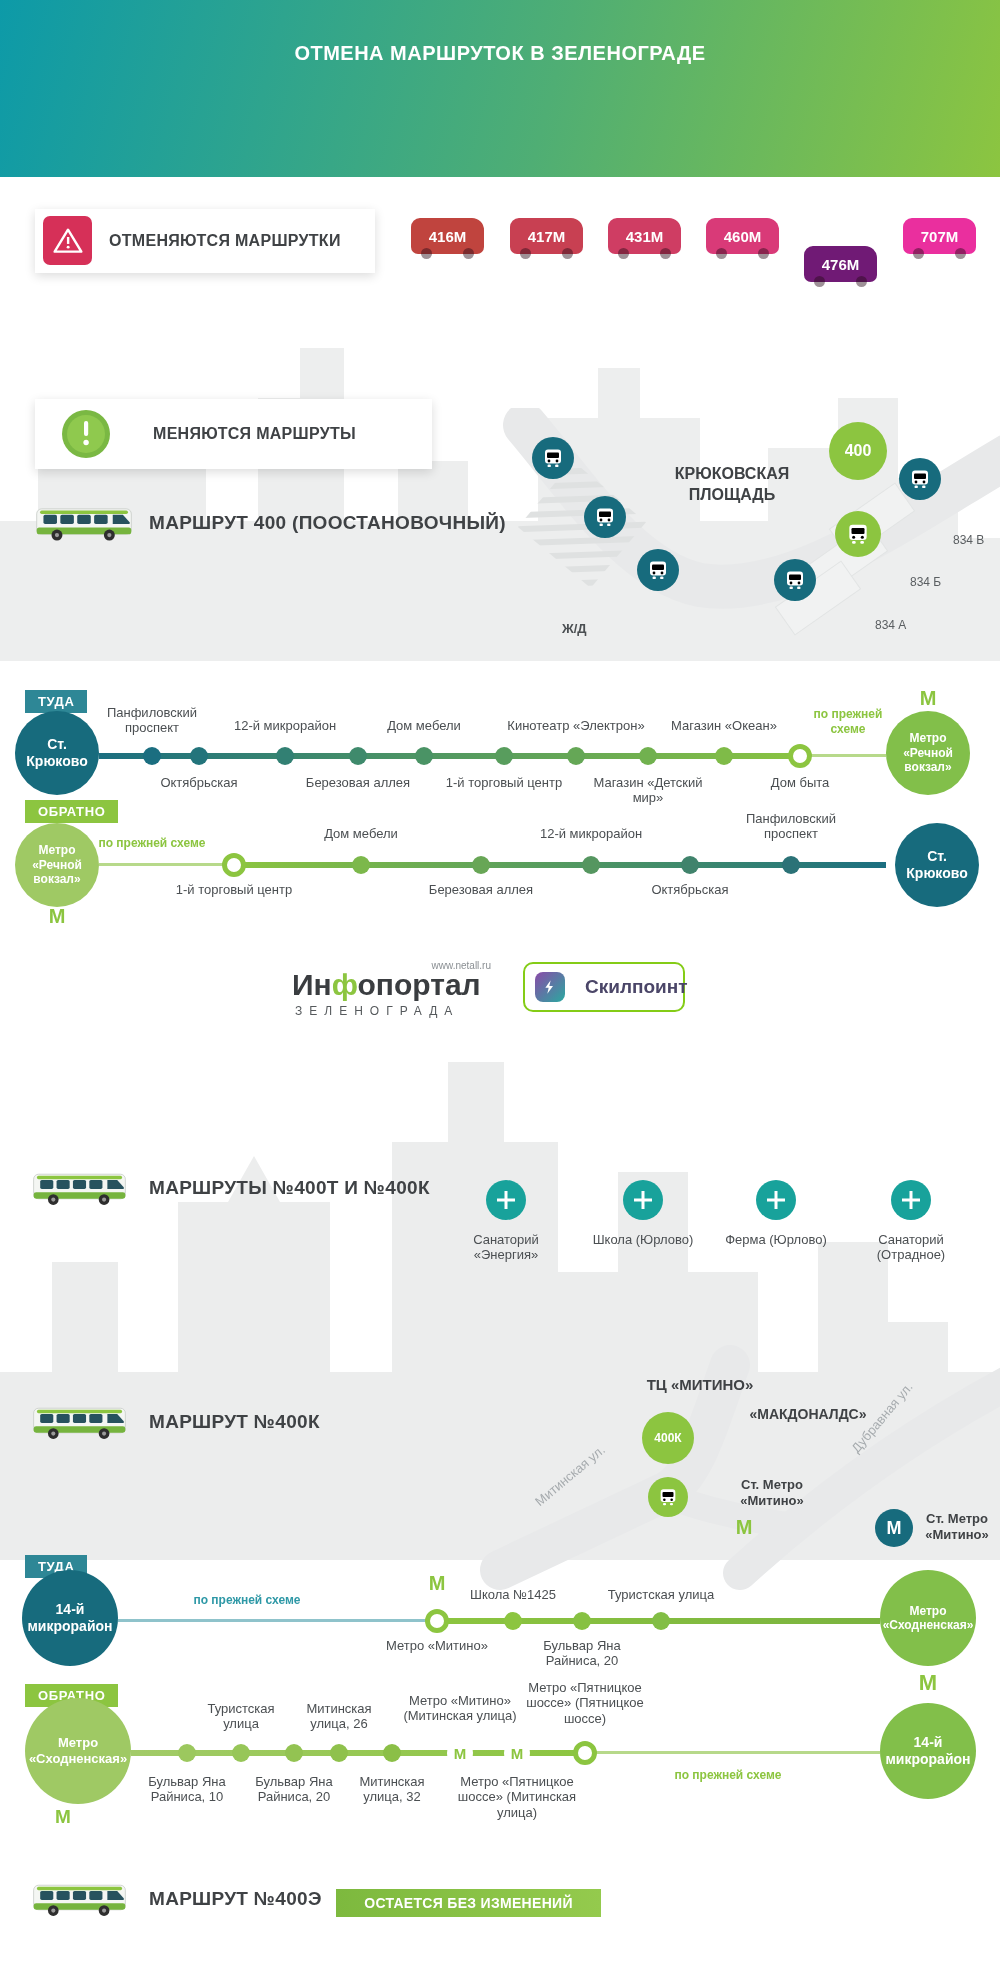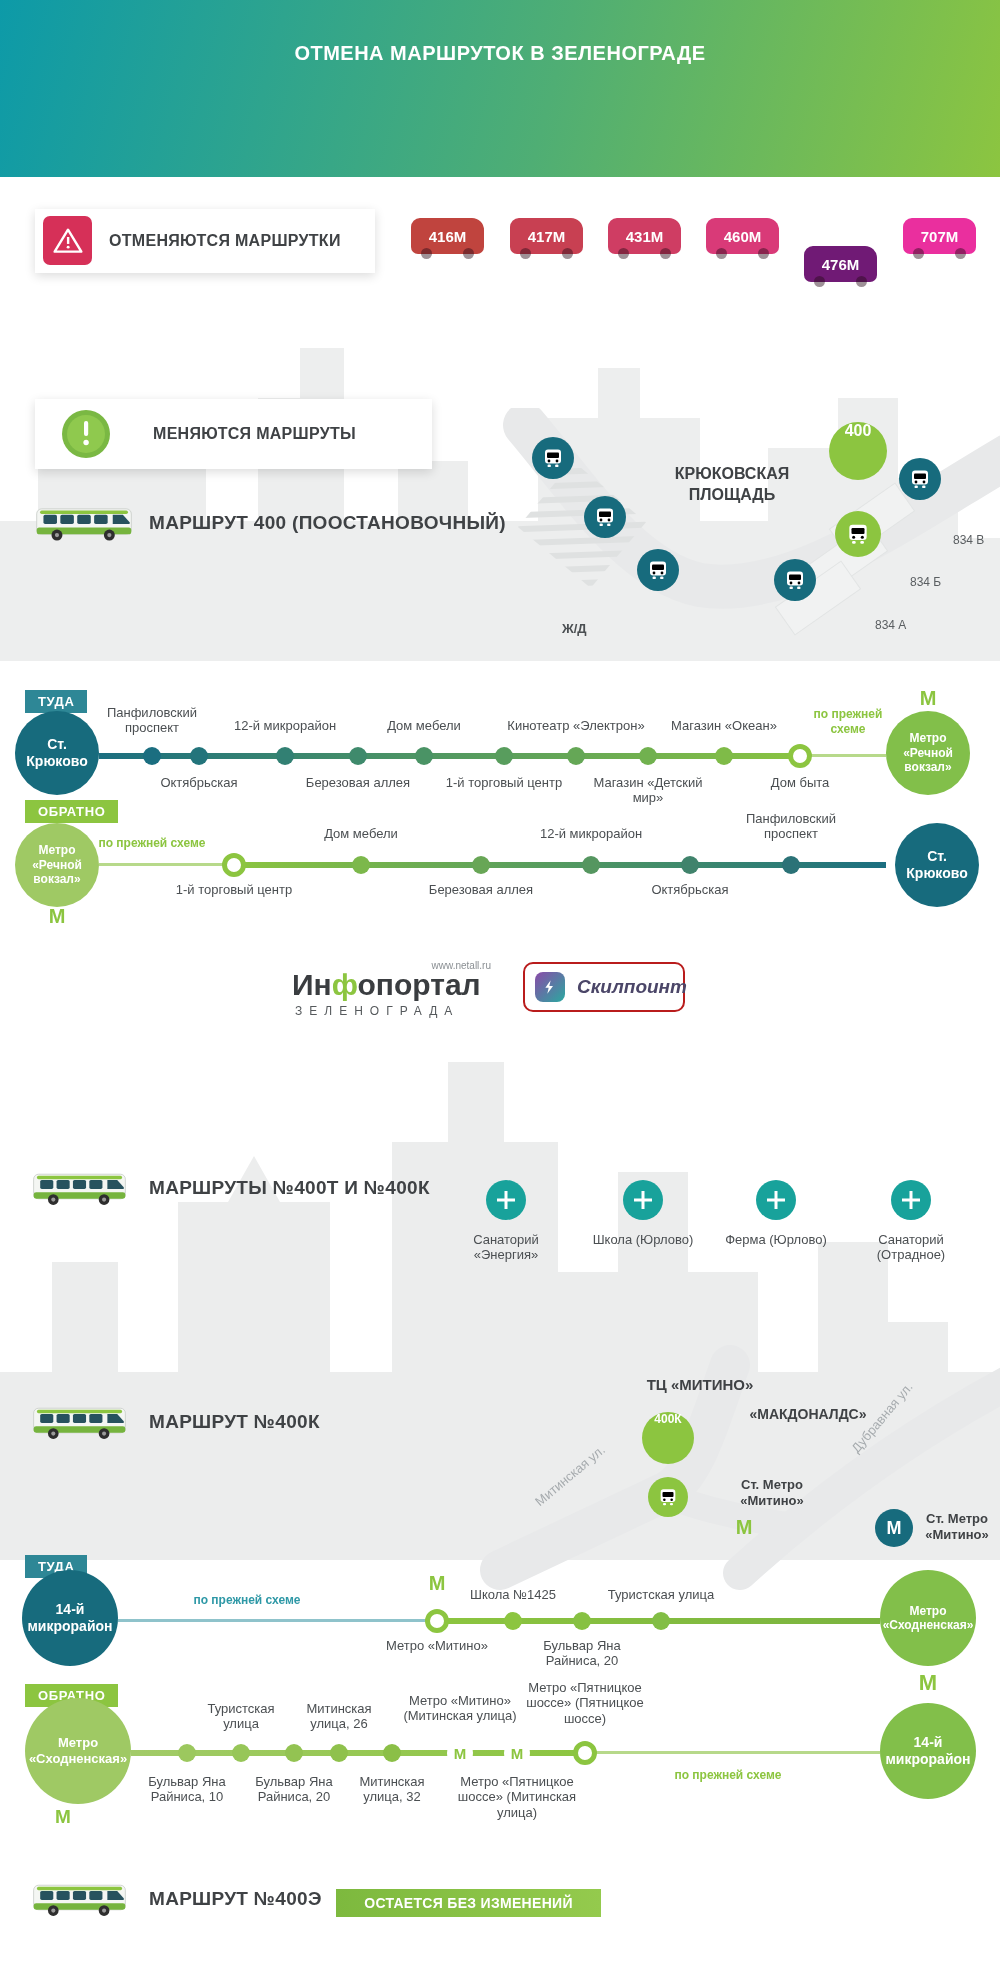--- a/index.html
+++ b/index.html
@@ -33,38 +33,38 @@
   .note{position:absolute;transform:translateX(-50%);font-weight:bold;font-size:12px;text-align:center;line-height:1.25;}
   .note-g{color:#8cc540;} .note-t{color:#2e98a6;}
   .endc{position:absolute;border-radius:50%;color:#fff;font-weight:bold;display:flex;align-items:center;
         justify-content:center;text-align:center;line-height:1.2;padding:4px;box-sizing:border-box;}
   .mg{position:absolute;transform:translateX(-50%);font-weight:bold;color:#8cc540;}
   .mline{position:absolute;width:26px;height:26px;border-radius:50%;background:#fff;color:#8cc540;font-weight:bold;
          font-size:15px;display:flex;align-items:center;justify-content:center;transform:translate(-50%,-50%);}
   
   .buscirc{position:absolute;border-radius:50%;display:flex;align-items:center;justify-content:center;}
   .c-teal{background:#176b7d;} .c-green{background:#8cc540;}
-  .pin{position:absolute;background:#8cc540;border-radius:50%;display:flex;align-items:flex-start;justify-content:center;
+  .pin{position:absolute;background:#8cc540;border-radius:50%;display:flex;align-items:center;justify-content:center;
        color:#fff;font-weight:bold;}
   .pin::after{content:"";position:absolute;left:50%;bottom:-9px;width:20px;height:20px;background:#8cc540;
        transform:translateX(-50%) rotate(45deg);border-radius:3px;z-index:-1;}
   .maplabel{position:absolute;font-weight:bold;color:#3f4245;text-align:center;}
   .street{position:absolute;color:#a6abae;font-size:13px;text-align:center;}
   .bldg-label{position:absolute;font-size:12px;color:#5a5e61;}
   
   .pluscirc{position:absolute;width:40px;height:40px;border-radius:50%;background:#18a29b;}
   .pluscirc::before,.pluscirc::after{content:"";position:absolute;background:#fff;left:50%;top:50%;}
   .pluscirc::before{width:18px;height:3px;transform:translate(-50%,-50%);}
   .pluscirc::after{width:3px;height:18px;transform:translate(-50%,-50%);}
   
   .iplogo{font-size:30px;font-weight:bold;color:#3a3d40;}
   .ipf{color:#8cc540;}
   .ipurl{position:absolute;right:6px;top:0;font-size:10px;color:#8a8f93;}
   .ipsub{letter-spacing:7px;font-size:12px;color:#55595c;padding-left:3px;}
-  .skp{border:2px solid #b91c1c;border-radius:10px;display:flex;align-items:center;gap:12px;padding:0 10px;box-sizing:border-box;background:#fff;font-style:italic;}
+  .skp{border:2px solid #84cc16;border-radius:10px;display:flex;align-items:center;gap:20px;padding:0 10px;box-sizing:border-box;background:#fff;}
   .skp-ico{width:30px;height:30px;border-radius:8px;background:linear-gradient(135deg,#8a4aa8,#2aa9a0);
            display:flex;align-items:center;justify-content:center;flex:0 0 auto;}
   .skp-txt{font-size:19px;font-weight:bold;color:#4b4668;}
 </style>
 </head>
 <body>
 
 <svg width="0" height="0" style="position:absolute">
   <defs>
     <g id="mbus">

